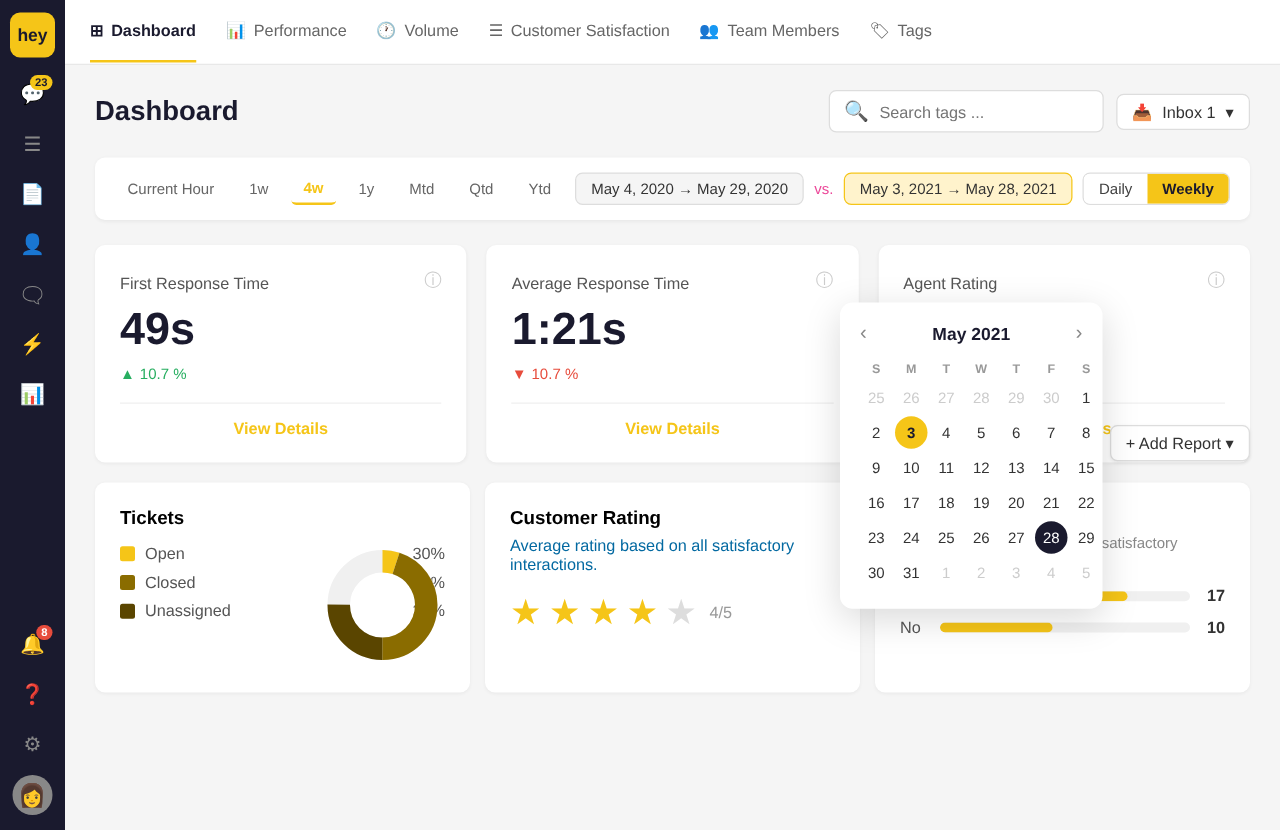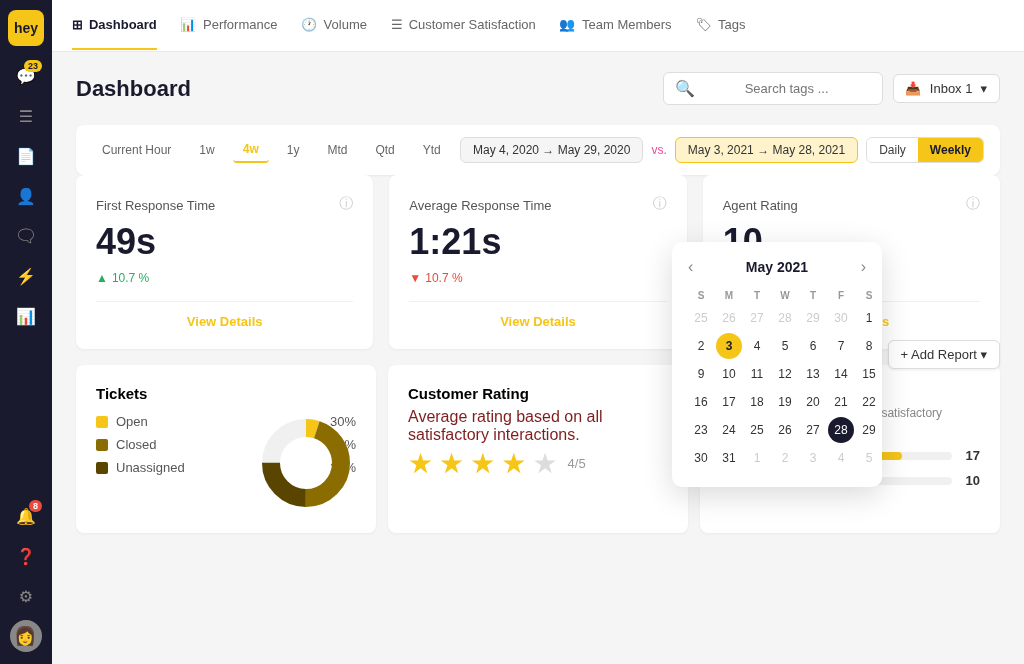--- a/index.html
+++ b/index.html
@@ -24,25 +24,25 @@
     .nav-item.active { color: #1a1a2e; border-bottom-color: #f5c518; font-weight: 600; }
 
     
     .page { flex: 1; overflow-y: auto; padding: 20px 24px; }
 
     
     .page-header { display: flex; align-items: center; justify-content: space-between; margin-bottom: 20px; }
     .page-title { font-size: 22px; font-weight: 700; color: #1a1a2e; }
     .header-actions { display: flex; gap: 10px; align-items: center; }
     .search-tags { display: flex; align-items: center; background: #fff; border: 1px solid #ddd; border-radius: 6px; padding: 6px 12px; gap: 8px; width: 220px; }
-    .search-tags input { border: none; outline: none; font-size: 13px; color: #999; width: 100%; background: transparent; text-align: center; }
+    .search-tags input { border: none; outline: none; font-size: 13px; color: #999; width: 100%; background: transparent; }
     .inbox-select { display: flex; align-items: center; background: #fff; border: 1px solid #ddd; border-radius: 6px; padding: 6px 12px; gap: 8px; font-size: 13px; color: #333; cursor: pointer; }
 
     
-    .filter-bar { background: #fff; border-radius: 8px; padding: 12px 16px; display: flex; align-items: center; gap: 8px; box-shadow: 0 1px 3px rgba(0,0,0,0.05); flex-wrap: wrap; }
+    .filter-bar { background: #fff; border-radius: 8px; padding: 12px 16px; display: flex; align-items: center; gap: 8px; margin-bottom: 20px; box-shadow: 0 1px 3px rgba(0,0,0,0.05); flex-wrap: wrap; }
     .filter-btn { font-size: 12px; color: #666; padding: 5px 10px; border-radius: 4px; cursor: pointer; border: none; background: transparent; }
     .filter-btn.active { color: #f5c518; font-weight: 700; border-bottom: 2px solid #f5c518; }
     .date-range { display: flex; align-items: center; gap: 8px; margin-left: auto; }
     .date-pill { background: #f5f5f5; border: 1px solid #ddd; border-radius: 6px; padding: 5px 12px; font-size: 12px; color: #333; cursor: pointer; }
     .vs-label { font-size: 12px; color: #ec4899; }
     .date-pill-active { background: #fff3cc; border-color: #f5c518; color: #333; }
     .day-toggle { display: flex; border: 1px solid #ddd; border-radius: 6px; overflow: hidden; }
     .day-btn { padding: 5px 12px; font-size: 12px; cursor: pointer; background: #fff; border: none; color: #404040; }
     .day-btn.active { background: #f5c518; color: #1a1a2e; font-weight: 600; }
 
@@ -66,21 +66,21 @@
     .legend-dot { width: 12px; height: 12px; border-radius: 2px; }
     .legend-label { color: #555; }
     .legend-pct { margin-left: auto; color: #555; }
 
     
     .donut-container { position: relative; width: 100px; height: 100px; margin-left: auto; margin-top: -70px; }
 
     
     .card-rating { background: #fff; border-radius: 8px; padding: 20px; box-shadow: 0 1px 3px rgba(0,0,0,0.05); }
     .card-rating h3 { font-size: 15px; font-weight: 700; margin-bottom: 6px; }
-    .card-rating p { font-size: 16px; color: #7f1d1d; margin-bottom: 3px; }
+    .card-rating p { font-size: 13px; color: #0369a1; margin-bottom: 14px; }
     .stars { display: flex; align-items: center; gap: 6px; }
     .star { font-size: 28px; }
     .star.filled { color: #f5c518; }
     .star.empty { color: #ddd; }
     .rating-val { font-size: 13px; color: #999; margin-left: 4px; }
 
     
     .card-satisfaction { background: #fff; border-radius: 8px; padding: 20px; box-shadow: 0 1px 3px rgba(0,0,0,0.05); position: relative; }
     .card-satisfaction h3 { font-size: 15px; font-weight: 700; margin-bottom: 4px; }
     .card-satisfaction p { font-size: 12px; color: #888; margin-bottom: 14px; }

